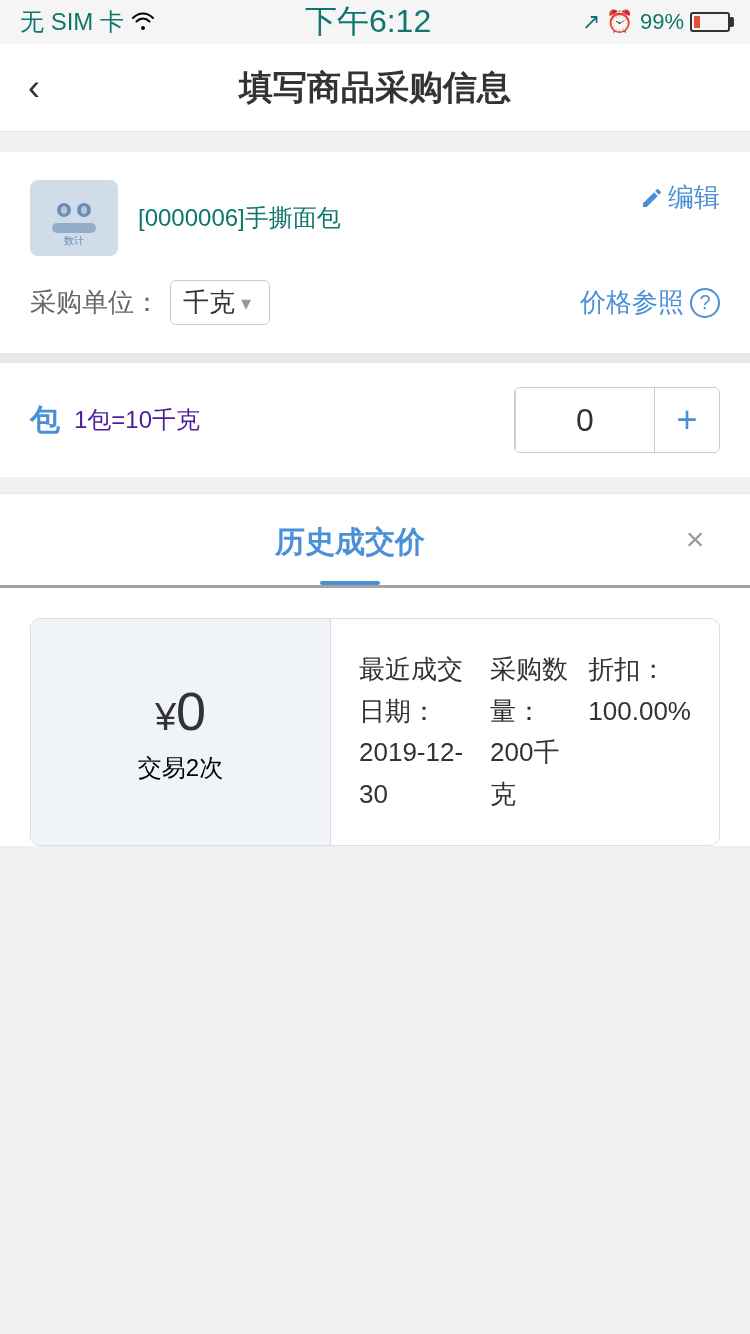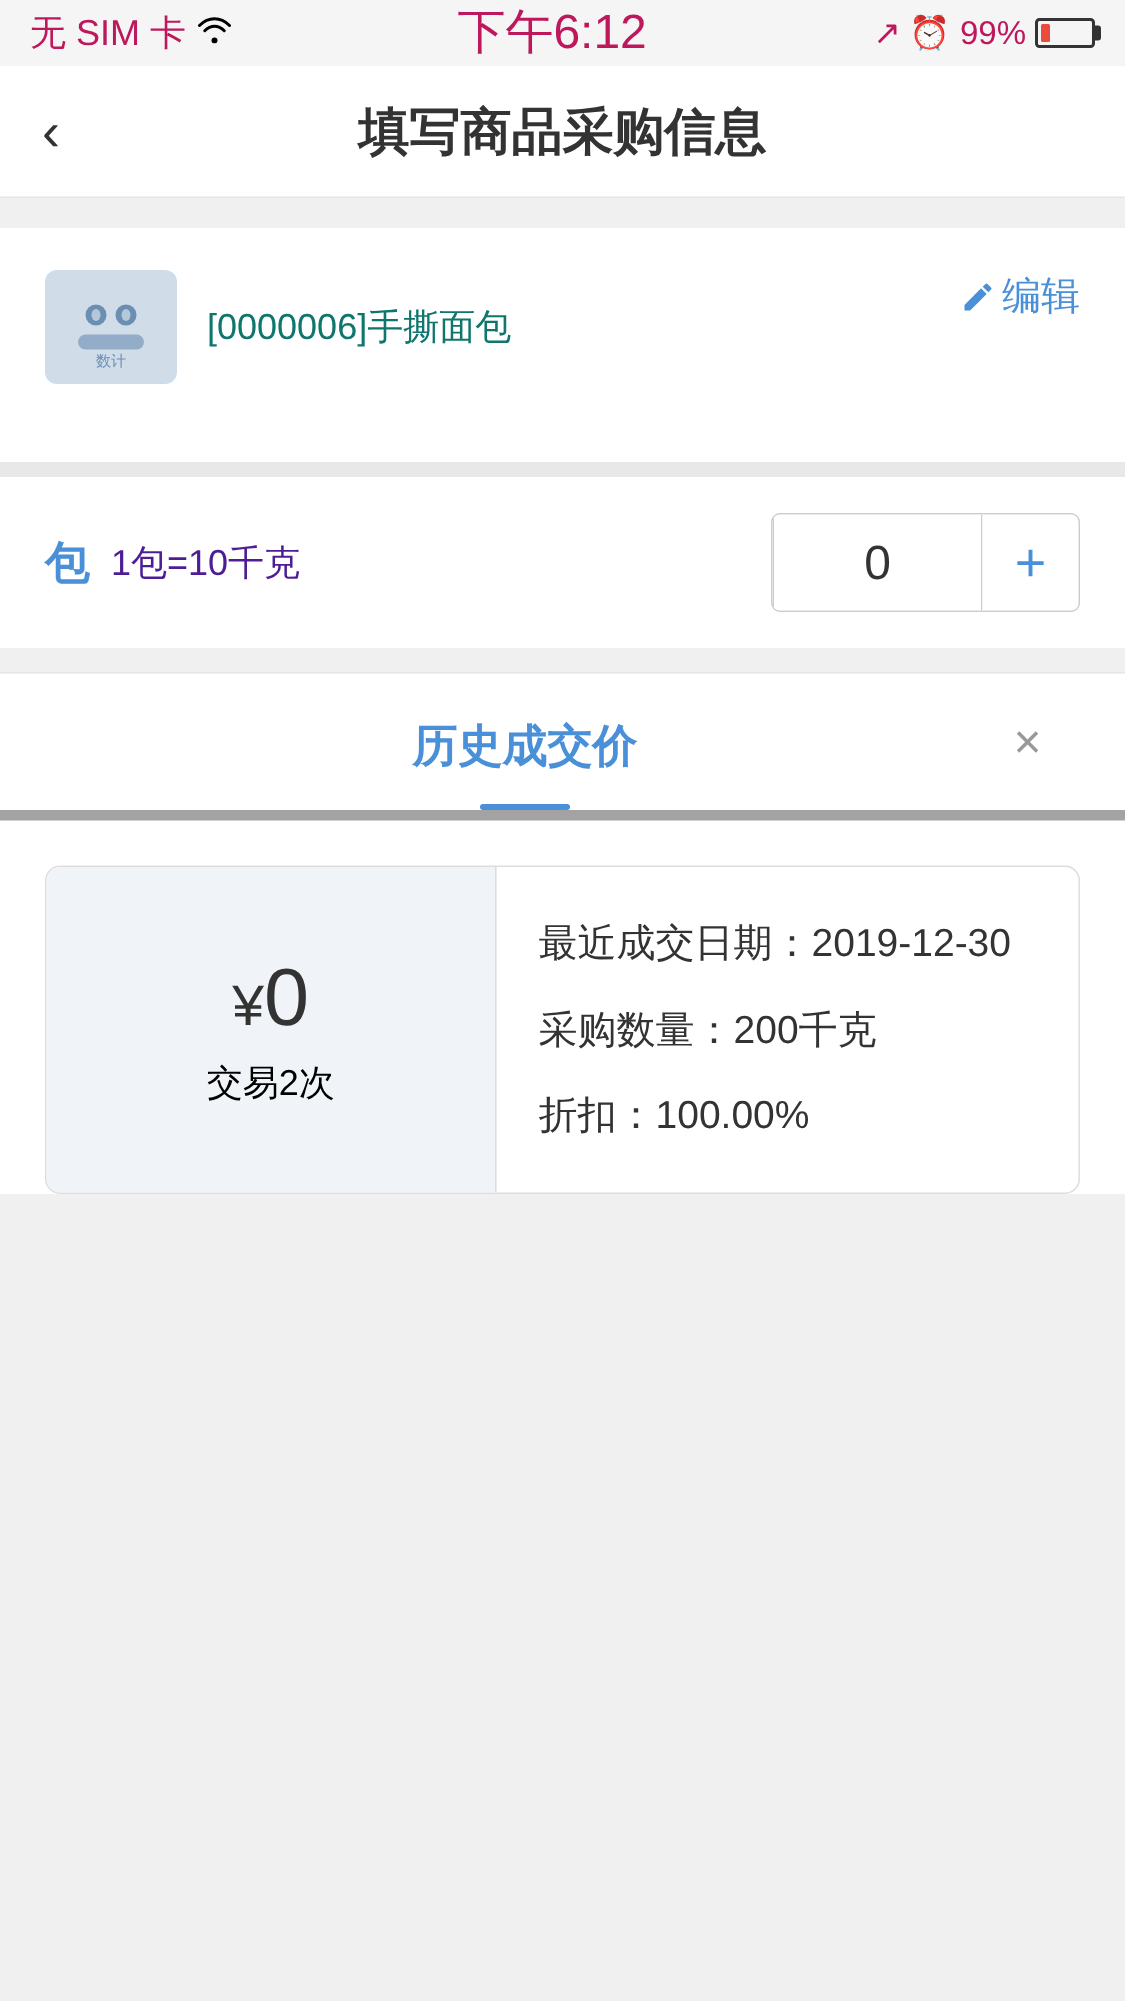--- a/index.html
+++ b/index.html
@@ -16,21 +16,21 @@
     
     .status-bar {
       width: 750px;
       height: 44px;
       background: #f5f5f5;
       display: flex;
       align-items: center;
       justify-content: space-between;
       padding: 0 20px;
       font-size: 24px;
-      color: #be185d;
+      color: #0f766e;
     }
     .status-left { display: flex; align-items: center; gap: 8px; }
     .status-center { font-size: 32px; font-weight: 500; }
     .status-right { display: flex; align-items: center; gap: 6px; font-size: 22px; }
     .battery {
       width: 40px; height: 20px;
       border: 2px solid #333;
       border-radius: 3px;
       position: relative;
       display: flex;
@@ -227,23 +227,23 @@
 
     
     .tabs-container {
       background: #fff;
       margin-top: 16px;
       border-top: 1px solid #e5e5e5;
     }
     .tabs-header {
       display: flex;
       align-items: center;
-      border-bottom: 7px solid #a3a3a3;
+      border-bottom: 3px solid #a3a3a3;
       position: relative;
-      padding: 0 40px;
+      padding: 0 30px;
     }
     .tab-item {
       flex: 1;
       text-align: center;
       padding: 28px 0 22px;
       font-size: 30px;
       color: #666;
       cursor: pointer;
       position: relative;
     }
@@ -302,21 +302,21 @@
     }
     .trade-count {
       font-size: 24px;
       color: #000000;
       margin-top: 10px;
     }
     .price-details {
       flex: 1;
       padding: 30px 28px;
       display: flex;
-      flex-direction: column;
+      flex-direction: row;
       gap: 16px;
       justify-content: flex-start;
     }
     .detail-row {
       font-size: 26px;
       color: #333;
       line-height: 1.6;
     }
     .detail-label {
       color: #333;
@@ -382,20 +382,35 @@
     </div>
     <div class="edit-btn">
       <svg width="24" height="24" viewBox="0 0 24 24" fill="none">
         <path d="M3 17.25V21h3.75L17.81 9.94l-3.75-3.75L3 17.25z" fill="#4a90d9"></path>
         <path d="M20.71 7.04a1 1 0 000-1.41l-2.34-2.34a1 1 0 00-1.41 0l-1.83 1.83 3.75 3.75 1.83-1.83z" fill="#4a90d9"></path>
       </svg>
       <span>编辑</span>
     </div>
   </div>
 
+  <div class="product-unit-row">
+    <div class="unit-label">
+      <span>采购单位：</span>
+      <div class="unit-select">
+        <span>千克</span>
+        <span style="font-size:20px;color:#999;">▾</span>
+      </div>
+    </div>
+    <div class="price-ref">
+      <span>价格参照</span>
+      <div class="help-circle">
+        <span>?</span>
+      </div>
+    </div>
+  </div>
 </div>
 
 <div class="divider-bar"></div>
 
 <div class="quantity-row">
   <div class="quantity-label">
     <span class="pkg-label">包</span>
     <span class="pkg-equiv">1包=10千克</span>
   </div>
   <div class="quantity-control">

